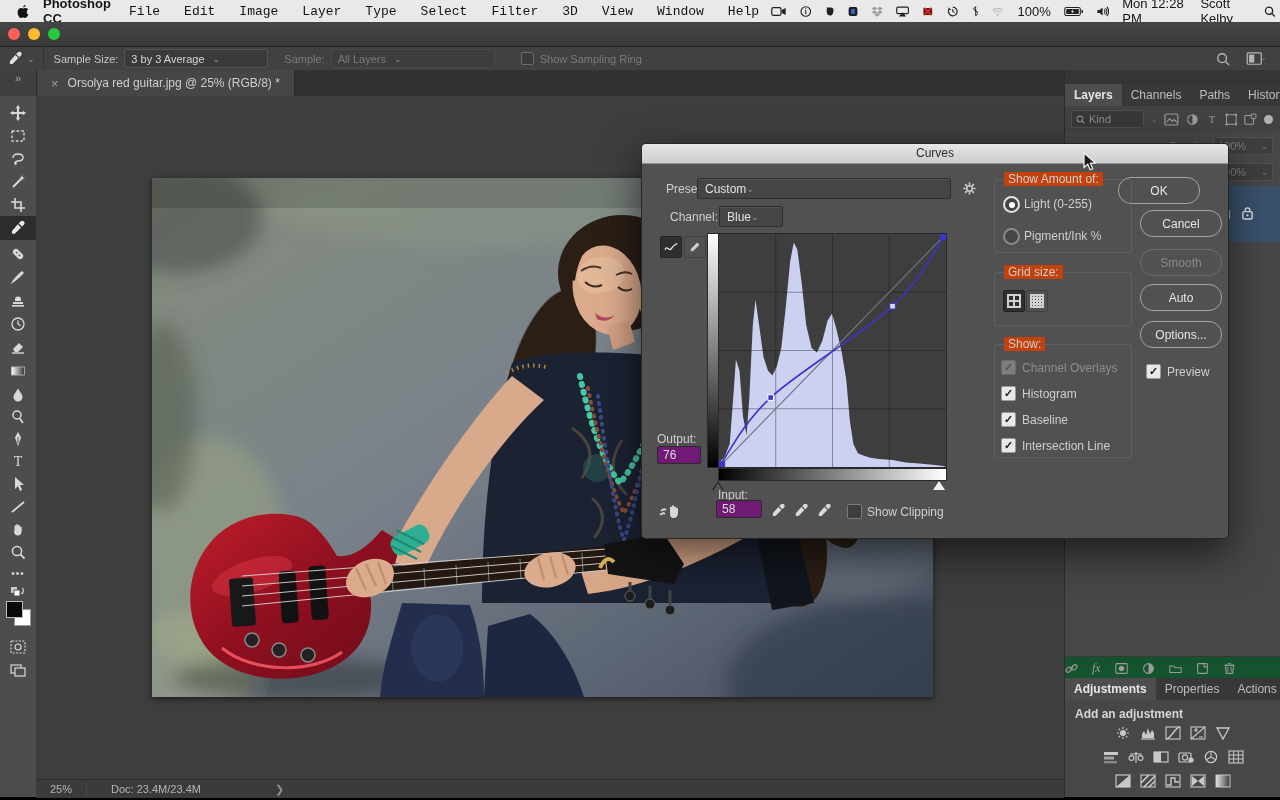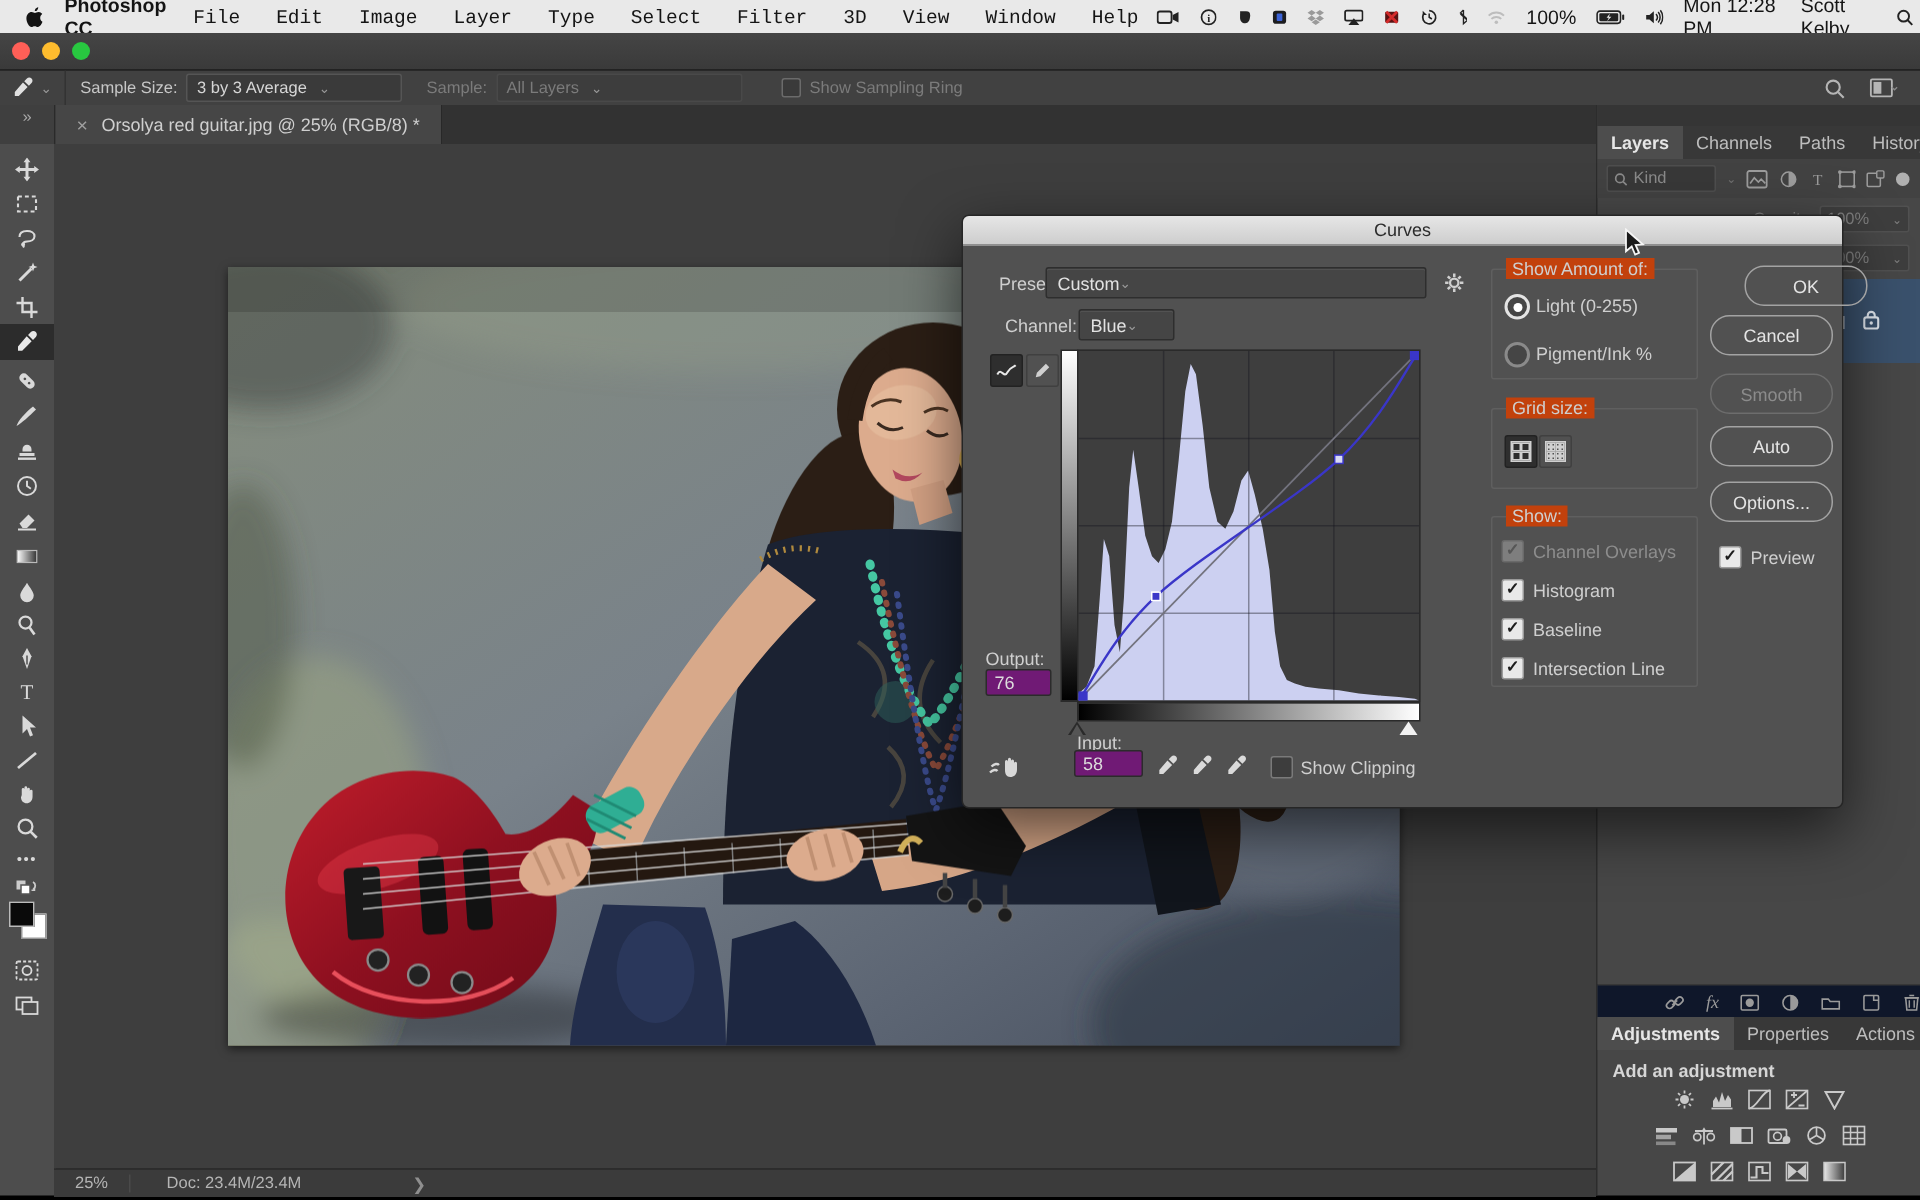--- a/index.html
+++ b/index.html
@@ -60,22 +60,22 @@
   .pic{color:#9c9c9c;}
   .kindbox{width:64px;height:16px;background:#383838;border:1px solid #4e4e4e;border-radius:2px;
            margin-left:6px;display:flex;align-items:center;gap:4px;padding:0 4px;font-size:11px;color:#8a8a8a;}
   .oprow{position:absolute;width:216px;height:24px;display:flex;align-items:center;justify-content:flex-end;
          gap:4px;color:#7e7e7e;font-size:11px;padding-right:0;}
   .valbox{width:50px;height:16px;background:#3e3e3e;border:1px solid #515151;border-radius:2px;
           color:#7e7e7e;font-size:11px;display:flex;align-items:center;justify-content:space-between;
           padding:0 4px;margin-right:8px;}
   .layerrow{position:absolute;left:0;top:116px;width:216px;height:56px;background:#3a516c;
             color:#dfe5ec;font-size:12px;}
-  .bicons{position:absolute;left:0;top:586px;width:216px;height:22px;background:#0f172a;
-          border-top:1px solid #373737;display:flex;align-items:center;justify-content:flex-end;gap:14px;color:#9a9a9a;}
+  .bicons{position:absolute;left:0;top:586px;width:216px;height:22px;background:#14532d;
+          border-top:1px solid #373737;display:flex;align-items:center;justify-content:flex-start;gap:14px;color:#9a9a9a;}
   .bicons svg{width:13px;height:13px;}
   .atabs{top:608px;}
   .adjhdr{position:absolute;left:10px;top:637px;color:#d6d6d6;font-size:12px;font-weight:bold;}
   .arow{position:absolute;width:216px;display:flex;justify-content:center;gap:6px;}
   .aic{width:19px;height:16px;display:flex;align-items:center;justify-content:center;color:#c9c9c9;}
   .aic svg{width:16px;height:14px;}
   
   .dialog{left:629px;top:143px;width:586px;height:394px;background:#515151;border:1px solid #262626;
           border-radius:5px;box-shadow:0 14px 40px rgba(0,0,0,.6);color:#d6d6d6;font-size:12px;margin-left:12px;}
   .dtitle{position:absolute;left:0;top:0;width:100%;height:19px;border-radius:4px 4px 0 0;
@@ -858,21 +858,21 @@
     </div>
     <span class="pscb dis abs" style="left:359px;top:216px">✓</span>
     <span class="dl" style="left:380px;top:217px;color:#8d8d8d">Channel Overlays</span>
     <span class="pscb abs" style="left:359px;top:242px">✓</span>
     <span class="dl" style="left:380px;top:243px">Histogram</span>
     <span class="pscb abs" style="left:359px;top:268px">✓</span>
     <span class="dl" style="left:380px;top:269px">Baseline</span>
     <span class="pscb abs" style="left:359px;top:294px">✓</span>
     <span class="dl" style="left:380px;top:295px">Intersection Line</span>
 
-    <span class="pbtn" style="left:521px;top:33px">OK</span>
+    <span class="pbtn" style="left:476px;top:33px">OK</span>
     <span class="pbtn" style="left:498px;top:66px">Cancel</span>
     <span class="pbtn dis" style="left:498px;top:105px">Smooth</span>
     <span class="pbtn" style="left:498px;top:140px">Auto</span>
     <span class="pbtn" style="left:498px;top:177px">Options...</span>
     <span class="pscb abs" style="left:504px;top:220px">✓</span>
     <span class="dl" style="left:525px;top:221px">Preview</span>
   </div>
 
   <svg class="abs cursor" width="14" height="20" viewBox="0 0 14 20">
       <path d="M1 1v14.5l3.8-3.2 2.3 5.4 2.6-1.1-2.3-5.3 4.8-.4z" fill="#1a1a1a" stroke="#f5f5f5" stroke-width="1.2"></path>

